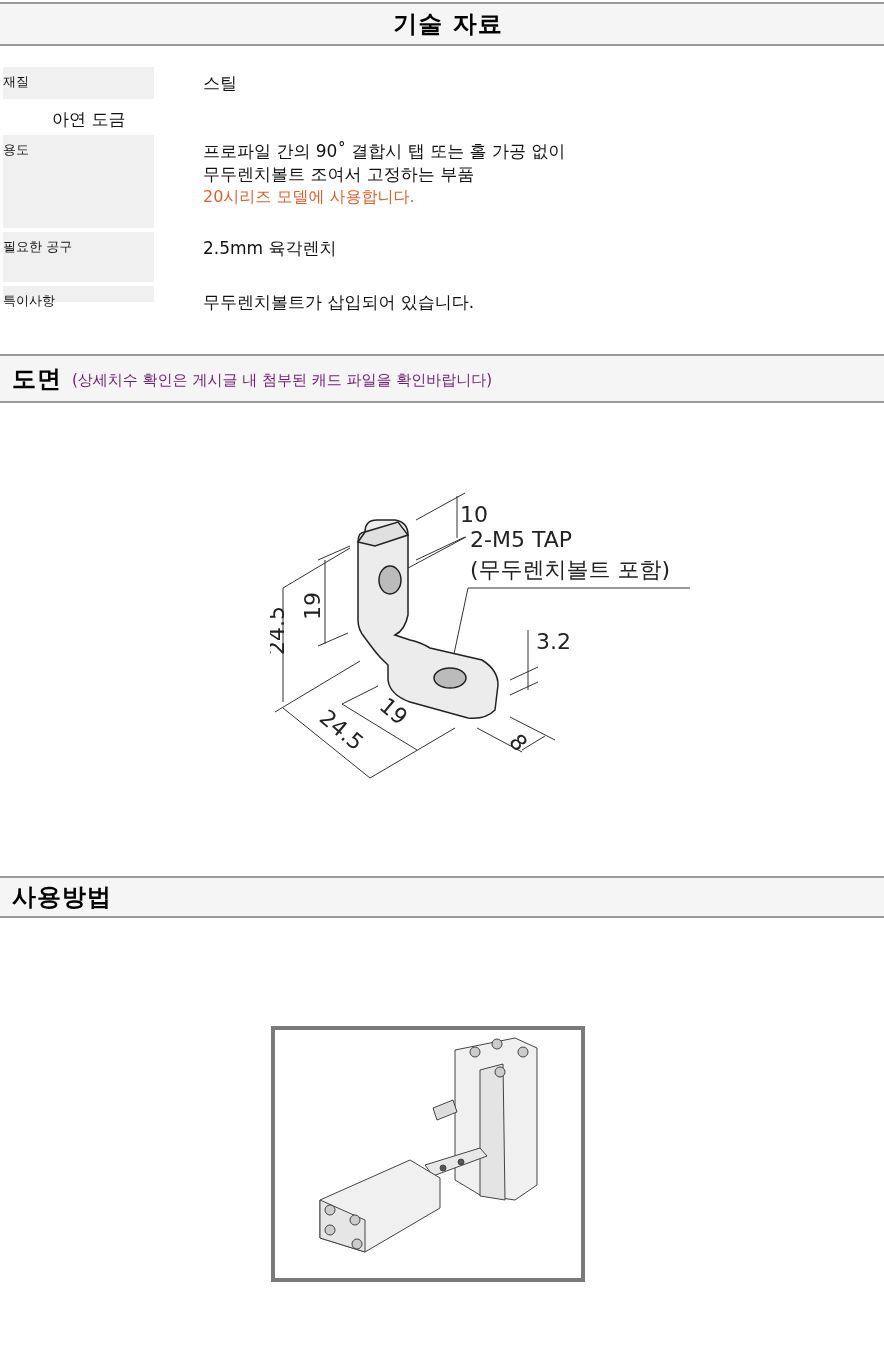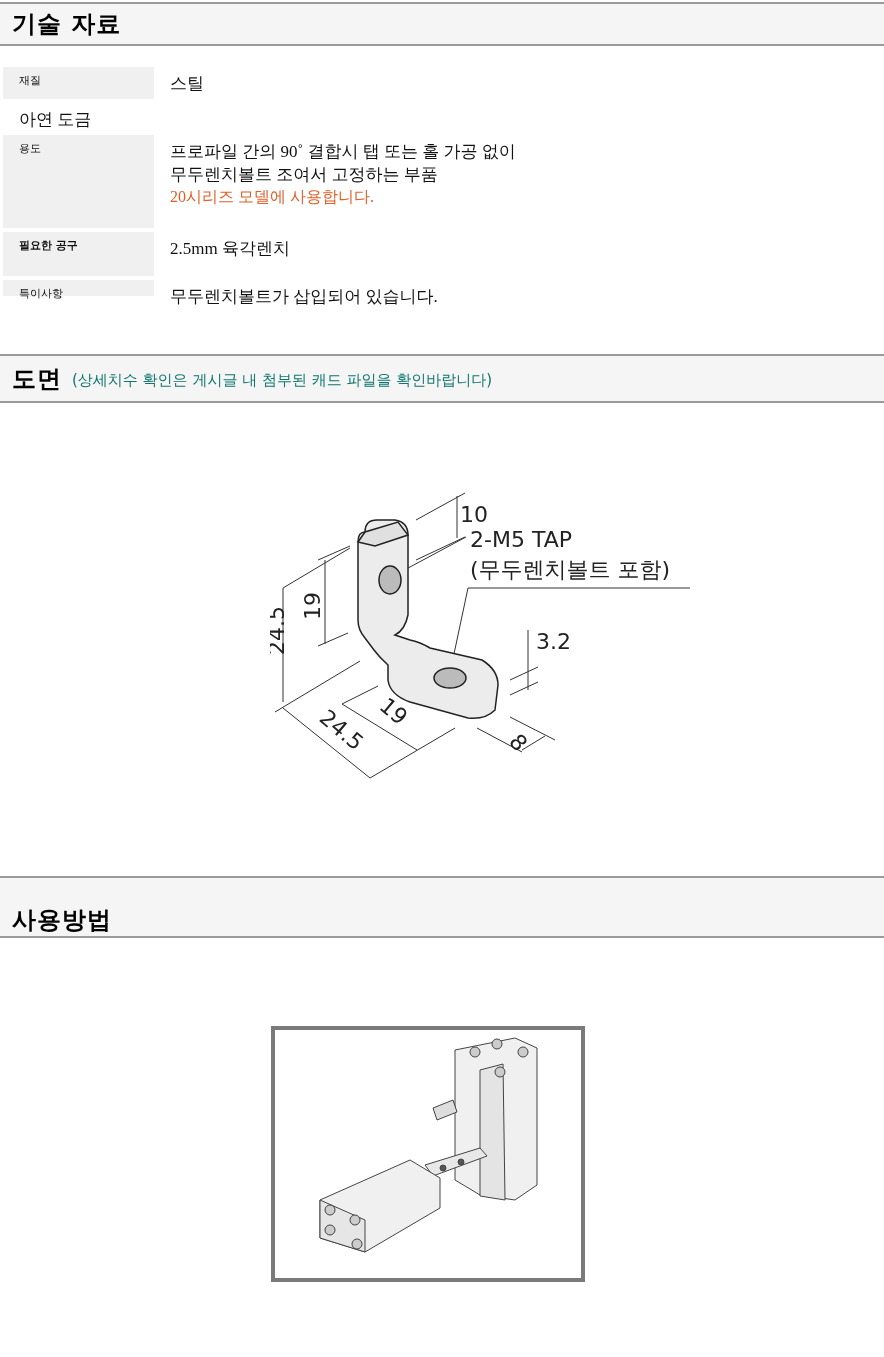--- a/index.html
+++ b/index.html
@@ -14,67 +14,67 @@
     border-top: 2px solid #9a9a9a;
     border-bottom: 2px solid #9a9a9a;
     box-sizing: border-box;
     display: flex; align-items: center;
   }
   .section-title {
     font-size: 24px; font-weight: bold; color: #000;
     margin-left: 12px; letter-spacing: 1px;
   }
   .section-sub {
-    font-size: 15px; color: #0f766e; margin-left: 10px; margin-top: 4px;
+    font-size: 15px; color: #701a75; margin-left: 10px; margin-top: 4px;
   }
 
   .spec-table { position: absolute; left: 3px; top: 67px; width: 880px; }
   .spec-row { display: flex; margin-bottom: 4px; }
   .spec-label {
     width: 151px; background: #f0f0f0; box-sizing: border-box;
-    padding: 6px 0 0 16px; font-size: 11px; color: #111;
+    padding: 6px 0 0 0; font-size: 13px; color: #111;
   }
   .spec-value {
-    padding: 5px 0 0 16px; font-size: 17px; color: #111; line-height: 23px; font-family: Liberation Serif, serif;
+    padding: 5px 0 0 49px; font-size: 17px; color: #111; line-height: 23px;
   }
   .spec-note { font-size: 16px; color: #e0602a; margin-top: 2px; line-height: 18px; }
 
   .drawing { position: absolute; left: 270px; top: 480px; width: 440px; height: 310px; }
   .drawing text { font-family: "DejaVu Sans", sans-serif; fill: #222; }
 
   .usage-frame {
     position: absolute; left: 271px; top: 1026px; width: 314px; height: 256px;
     border: 4px solid #7a7a7a; box-sizing: border-box; background: #fff;
   }
 </style>
 </head>
 <body>
 
-<div class="section-header" style="top:2px;height:44px;">
+<div class="section-header" style="top:2px;height:44px;justify-content:center;">
   <span class="section-title">기술 자료</span>
 </div>
 
 <div class="spec-table">
   <div class="spec-row">
     <div class="spec-label" style="height:32px;">재질</div>
     <div class="spec-value">스틸</div>
   </div>
   <div class="spec-row">
     <div class="spec-value">아연 도금</div>
   </div>
   <div class="spec-row">
     <div class="spec-label" style="height:93px;">용도</div>
     <div class="spec-value">
       <div>프로파일 간의 90˚ 결합시 탭 또는 홀 가공 없이</div>
       <div>무두렌치볼트 조여서 고정하는 부품</div>
       <div class="spec-note">20시리즈 모델에 사용합니다.</div>
     </div>
   </div>
   <div class="spec-row">
-    <div class="spec-label" style="height:44px;font-weight:bold;">필요한 공구</div>
+    <div class="spec-label" style="height:50px;">필요한 공구</div>
     <div class="spec-value">2.5mm 육각렌치</div>
   </div>
   <div class="spec-row">
     <div class="spec-label" style="height:16px;">특이사항</div>
     <div class="spec-value">무두렌치볼트가 삽입되어 있습니다.</div>
   </div>
 </div>
 
 <div class="section-header" style="top:354px;height:49px;align-items:center;">
   <span class="section-title">도면</span>
@@ -125,21 +125,21 @@
   <text x="50" y="140" font-size="22" transform="rotate(-90 50 140)">19</text>
   <text x="190" y="42" font-size="22">10</text>
   <text x="200" y="67" font-size="22">2-M5 TAP</text>
   <text x="200" y="97" font-size="22">(무두렌치볼트 포함)</text>
   <text x="266" y="169" font-size="22">3.2</text>
   <text x="238" y="262" font-size="22" transform="rotate(50 238 262)">8</text>
   <text x="108" y="228" font-size="22" transform="rotate(40 108 228)">19</text>
   <text x="48" y="240" font-size="22" transform="rotate(40 48 240)">24.5</text>
 </svg>
 
-<div class="section-header" style="top:876px;height:62px;align-items:flex-end;">
+<div class="section-header" style="top:876px;height:42px;">
   <span class="section-title">사용방법</span>
 </div>
 
 <div class="usage-frame">
   <svg width="306" height="248" viewBox="0 0 306 248" xmlns="http://www.w3.org/2000/svg">
     <g stroke="#444" stroke-width="1" fill="#f0f0f0">
 
       <path d="M180 20 L240 8 L262 18 L262 155 L240 170 L205 165 L180 150 Z"></path>
       <path d="M205 40 L228 34 L230 170 L205 166 Z" fill="#e4e4e4"></path>
       <circle cx="200" cy="22" r="5" fill="#ccc"></circle>

